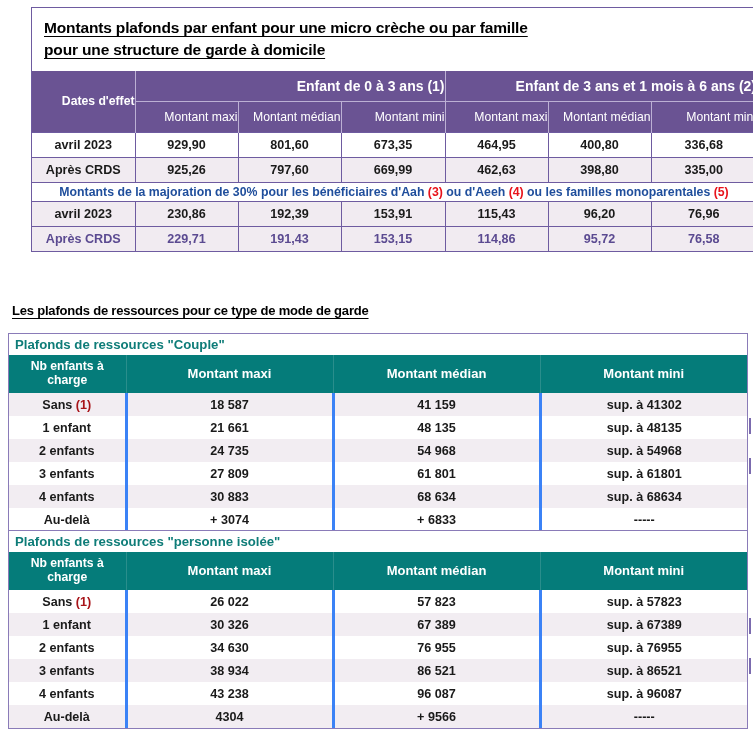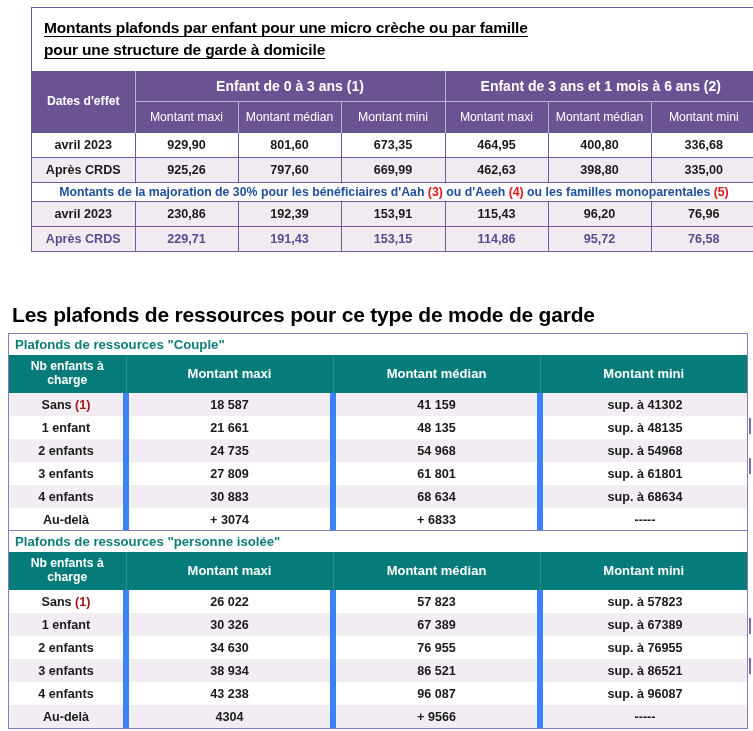--- a/index.html
+++ b/index.html
@@ -52,21 +52,21 @@
   table.tbl td, table.tbl th {
     padding: 0;
     margin: 0;
   }
 
   
   .ph {
     background: #6A5393;
     color: #ffffff;
     font-weight: bold;
-    text-align: center;
+    text-align: right;
     vertical-align: middle;
     font-size: 12.5px;
     border-left: 1px solid #BCB0D4;
     height: 30px;
   }
   .ph.grp {
     font-size: 14px;
     border-bottom: 1px solid #BCB0D4;
   }
   .ph.sub {
@@ -106,24 +106,25 @@
     white-space: nowrap;
     height: 19px;
   }
   .banner .rf { color: #E8121A; }
 
   
   .section-heading {
     position: absolute;
     left: 12px;
     top: 303px;
-    font-size: 21px;
+    font-size: 13px;
     font-weight: bold;
     color: #000000;
     letter-spacing: -0.2px;
+    text-decoration: underline;
     text-underline-offset: 3px;
     white-space: nowrap;
   }
 
   
   .teal-block {
     position: absolute;
     left: 8px;
     width: 740px;
     border: 1px solid #8A7BB8;
@@ -155,21 +156,21 @@
     font-size: 12.2px;
     border-left: none;
   }
   .trow td {
     height: 23px;
     text-align: center;
     vertical-align: middle;
     font-size: 12.6px;
     font-weight: bold;
     color: #1a1a1a;
-    border-left: 6px solid #3b82f6;
+    border-left: 3px solid #3b82f6;
   }
   .trow td:first-child { border-left: none; margin-top: 28px; }
   .trow.alt td { background: #F2EDF2; }
   .trow.plain td { background: #ffffff; }
   .trow .rf { color: #A81419; }
 
   
   .edge-tick {
     position: absolute;
     right: 2px;

